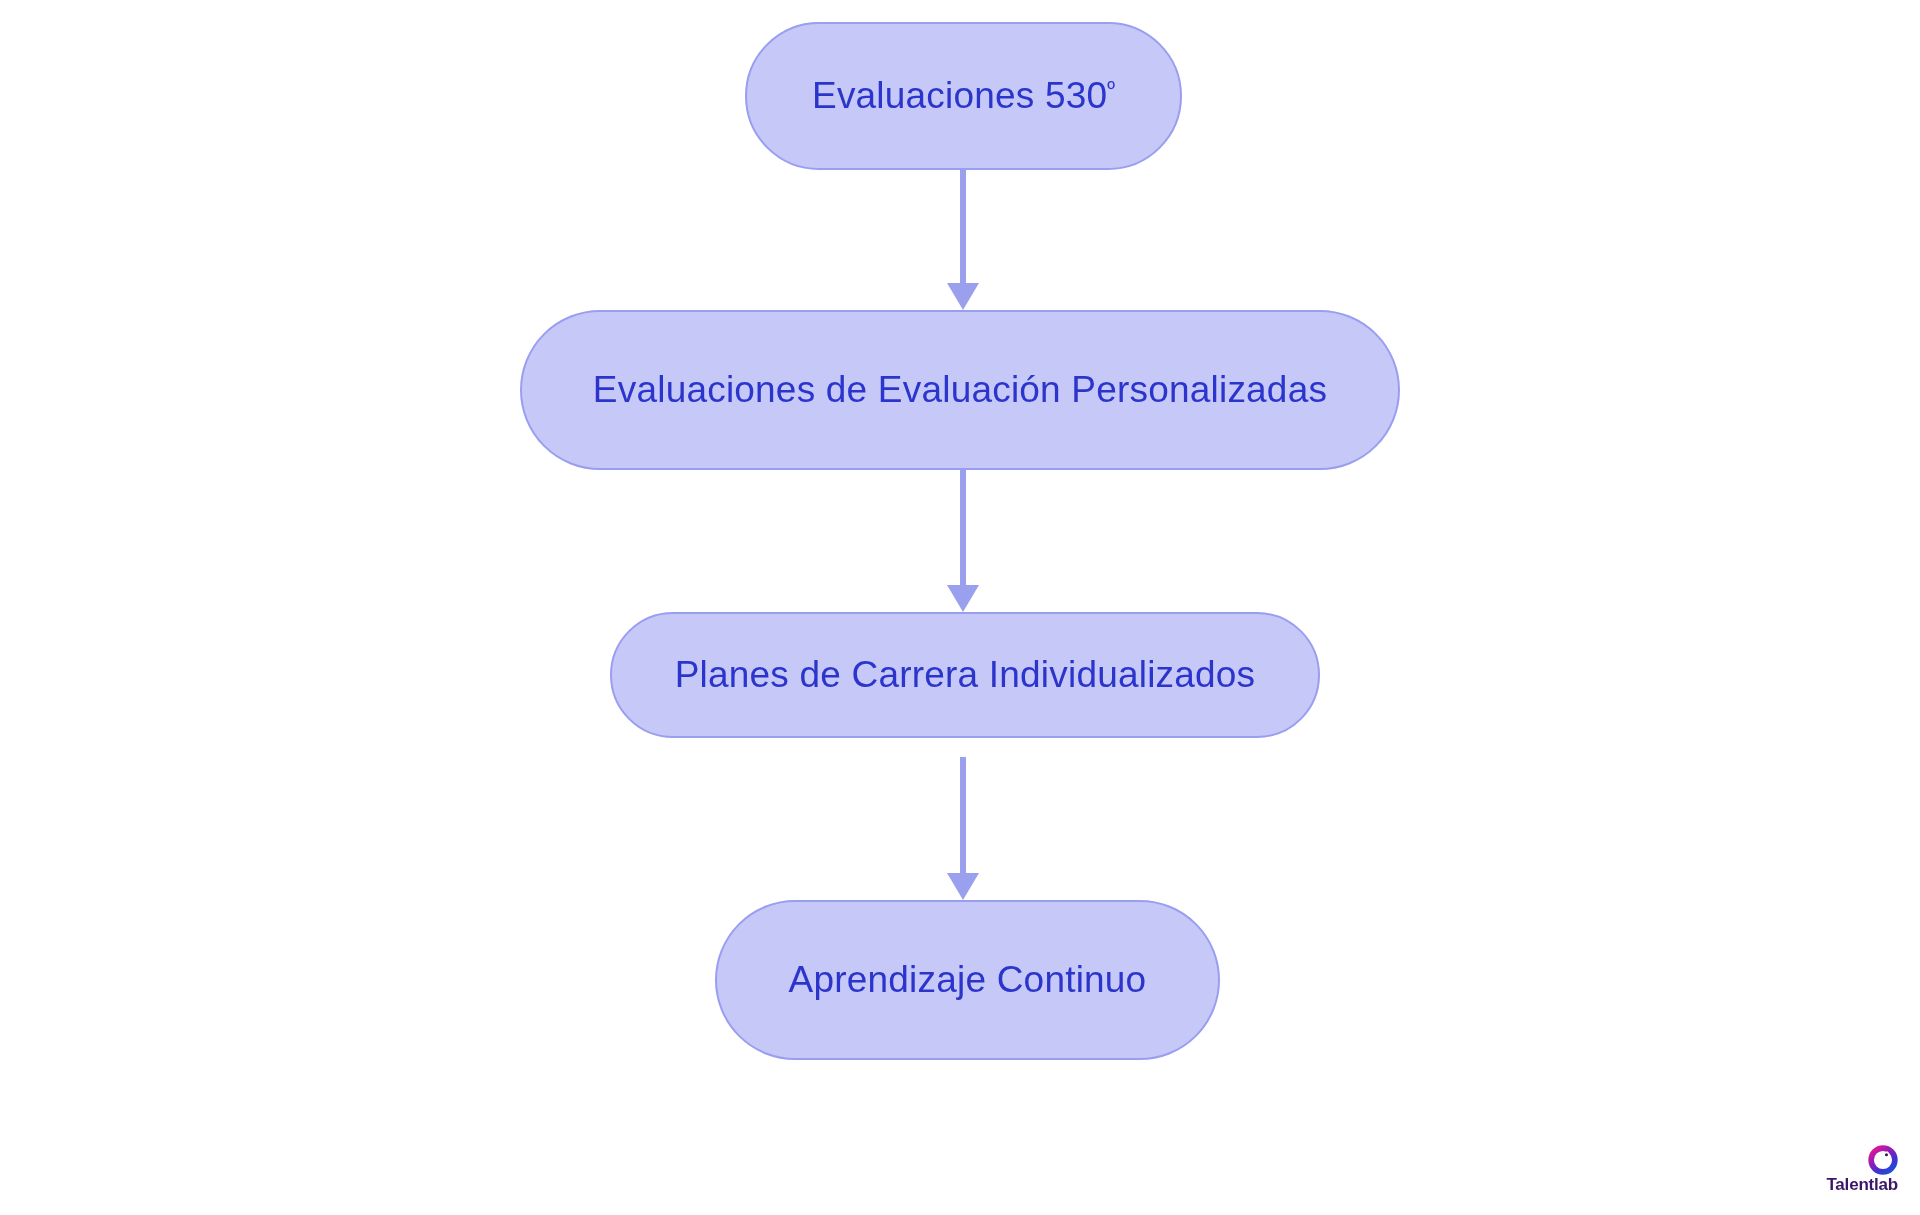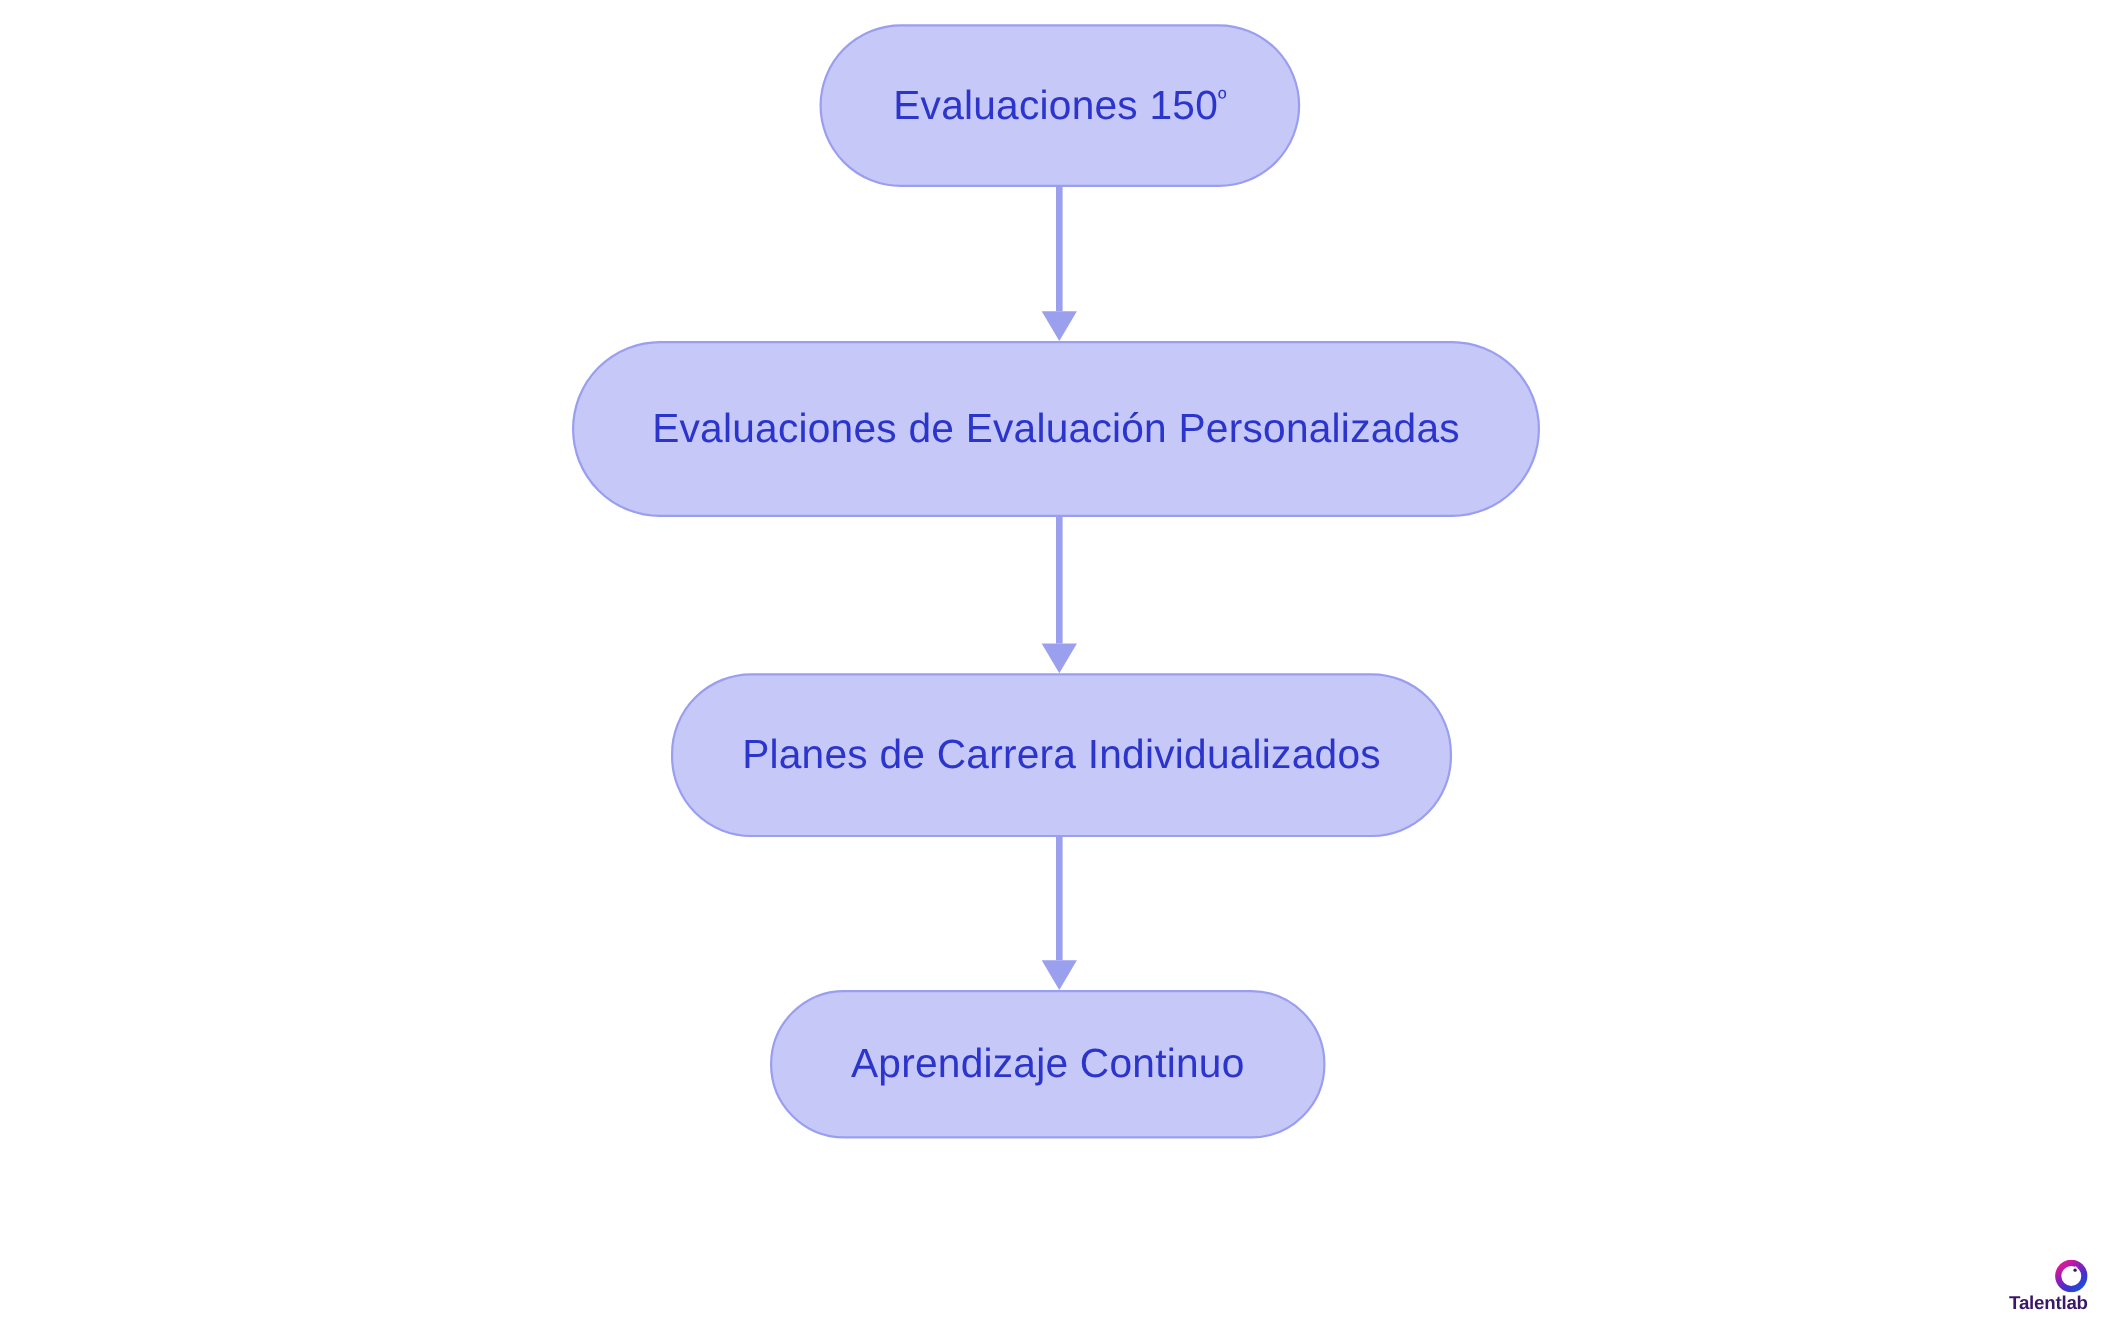--- a/index.html
+++ b/index.html
@@ -58,22 +58,22 @@
   }
   .node-label .sup-deg {
     font-size: 21px;
     vertical-align: 12px;
     letter-spacing: 0;
   }
 
   
   #node-1 { left: 745px;  top: 22px;   width: 437px; height: 148px; border-radius: 74px; }
   #node-2 { left: 520px;  top: 310px;  width: 880px; height: 160px; border-radius: 80px; }
-  #node-3 { left: 610px;  top: 612px;  width: 710px; height: 149px; border-radius: 73px; }
-  #node-4 { left: 700px;  top: 900px;  width: 505px; height: 135px; border-radius: 80px; text-align: right; }
+  #node-3 { left: 610px;  top: 612px;  width: 710px; height: 126px; border-radius: 73px; }
+  #node-4 { left: 715px;  top: 900px;  width: 505px; height: 160px; border-radius: 80px; text-align: right; }
 
   
   #brand-logo {
     position: absolute;
     right: 22px;
     bottom: 22px;
     z-index: 3;
     display: flex;
     flex-direction: column;
     align-items: flex-end;
@@ -110,21 +110,21 @@
       <polygon points="947,585 979,585 963,612" fill="#9aa0ee"></polygon>
     </g>
 
     <g>
       <line x1="963" y1="757" x2="963" y2="873" stroke="#9aa0ee" stroke-width="6"></line>
       <polygon points="947,873 979,873 963,900" fill="#9aa0ee"></polygon>
     </g>
   </svg>
 
   <div class="node" id="node-1">
-    <span class="node-label"><span>Evaluaciones 150</span><span class="sup-deg">º</span></span>
+    <span class="node-label"><span>Evaluaciones 530</span><span class="sup-deg">º</span></span>
   </div>
 
   <div class="node" id="node-2">
     <span class="node-label">Evaluaciones de Evaluación Personalizadas</span>
   </div>
 
   <div class="node" id="node-3">
     <span class="node-label">Planes de Carrera Individualizados</span>
   </div>
 

